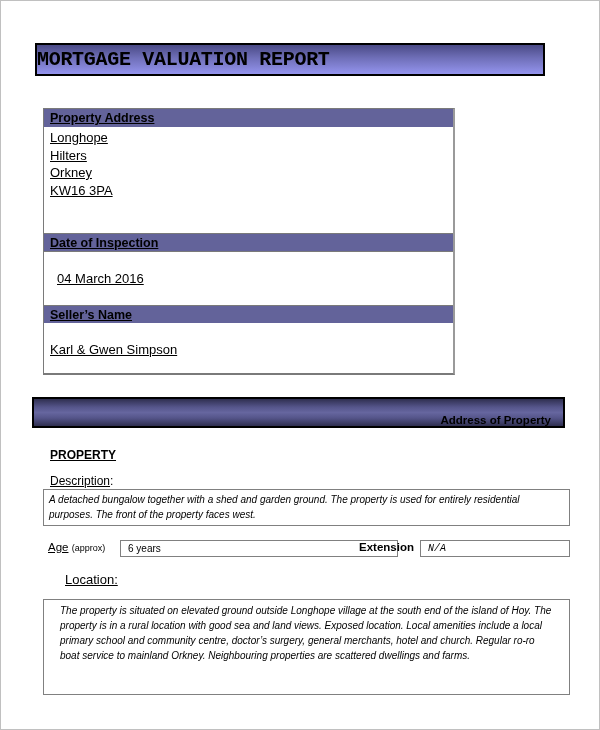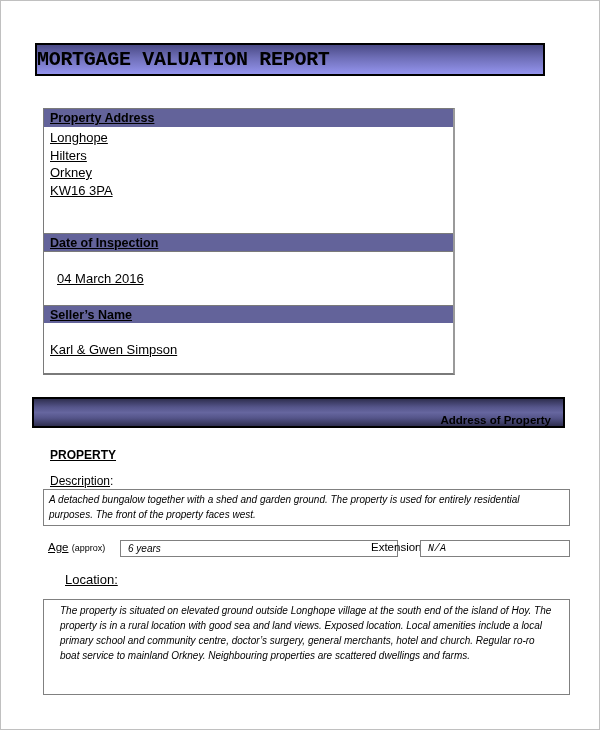--- a/index.html
+++ b/index.html
@@ -45,23 +45,23 @@
     .desc-box {
       position: absolute; left: 43px; top: 489px; width: 527px; height: 37px;
       border: 1px solid #808080; padding: 2px 5px;
       font-style: italic; font-size: 10px; line-height: 15px;
     }
     .age-row { position: absolute; left: 43px; top: 540px; width: 527px; height: 17px; font-size: 11.5px; }
     .age-label { position: absolute; left: 5px; top: 1px; }
     .age-label .small { font-size: 9px; }
     .age-value {
       position: absolute; left: 77px; top: 0; width: 278px; height: 17px;
-      border: 1px solid #808080; font-style: italic; font-size: 10px; padding-left: 7px; line-height: 15px;
+      border: 1px solid #808080; font-size: 10px; padding-left: 7px; line-height: 15px;
     }
-    .ext-label { position: absolute; left: 328px; top: 1px; }
+    .ext-label { position: absolute; left: 316px; top: 1px; font-weight: bold; }
     .ext-value {
       position: absolute; left: 377px; top: 0; width: 150px; height: 17px;
       border: 1px solid #808080; font-style: italic; font-size: 10px; padding-left: 7px; line-height: 15px; font-family: Liberation Mono, monospace;
     }
 
     .loc-label { position: absolute; left: 65px; top: 572px; font-size: 13px; text-decoration: underline; }
     .loc-box {
       position: absolute; left: 43px; top: 599px; width: 527px; height: 96px;
       border: 1px solid #808080; padding: 3px 16px;
       font-style: italic; font-size: 10px; line-height: 15px;

